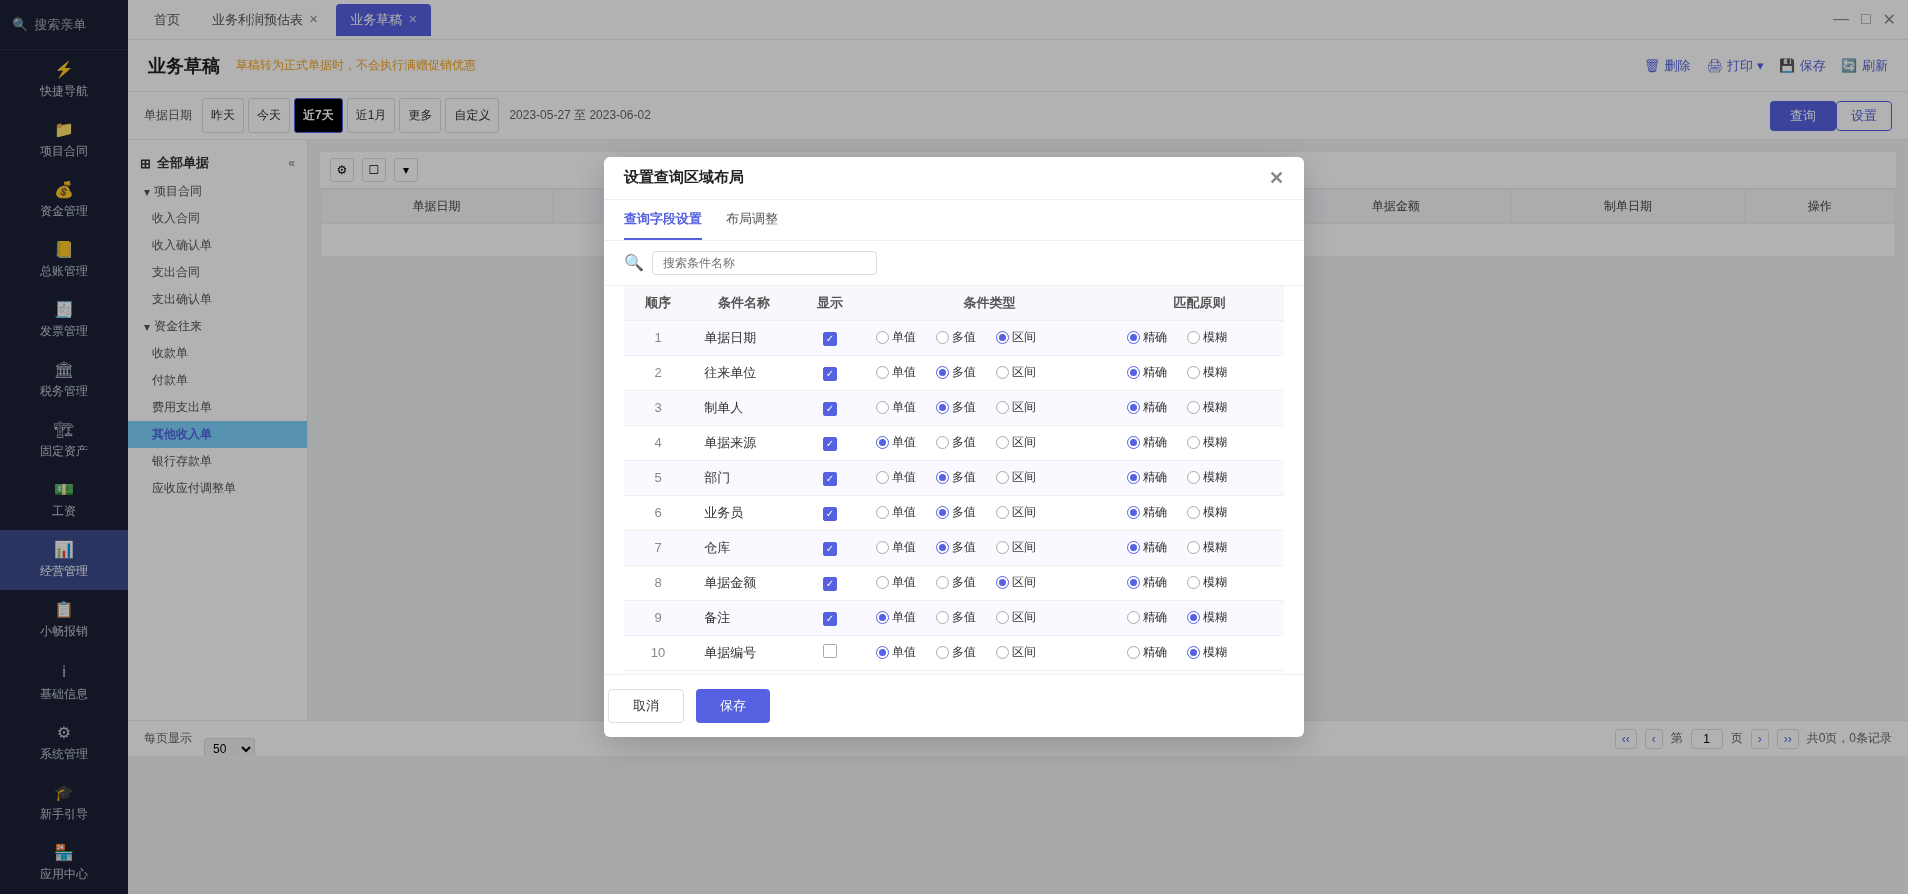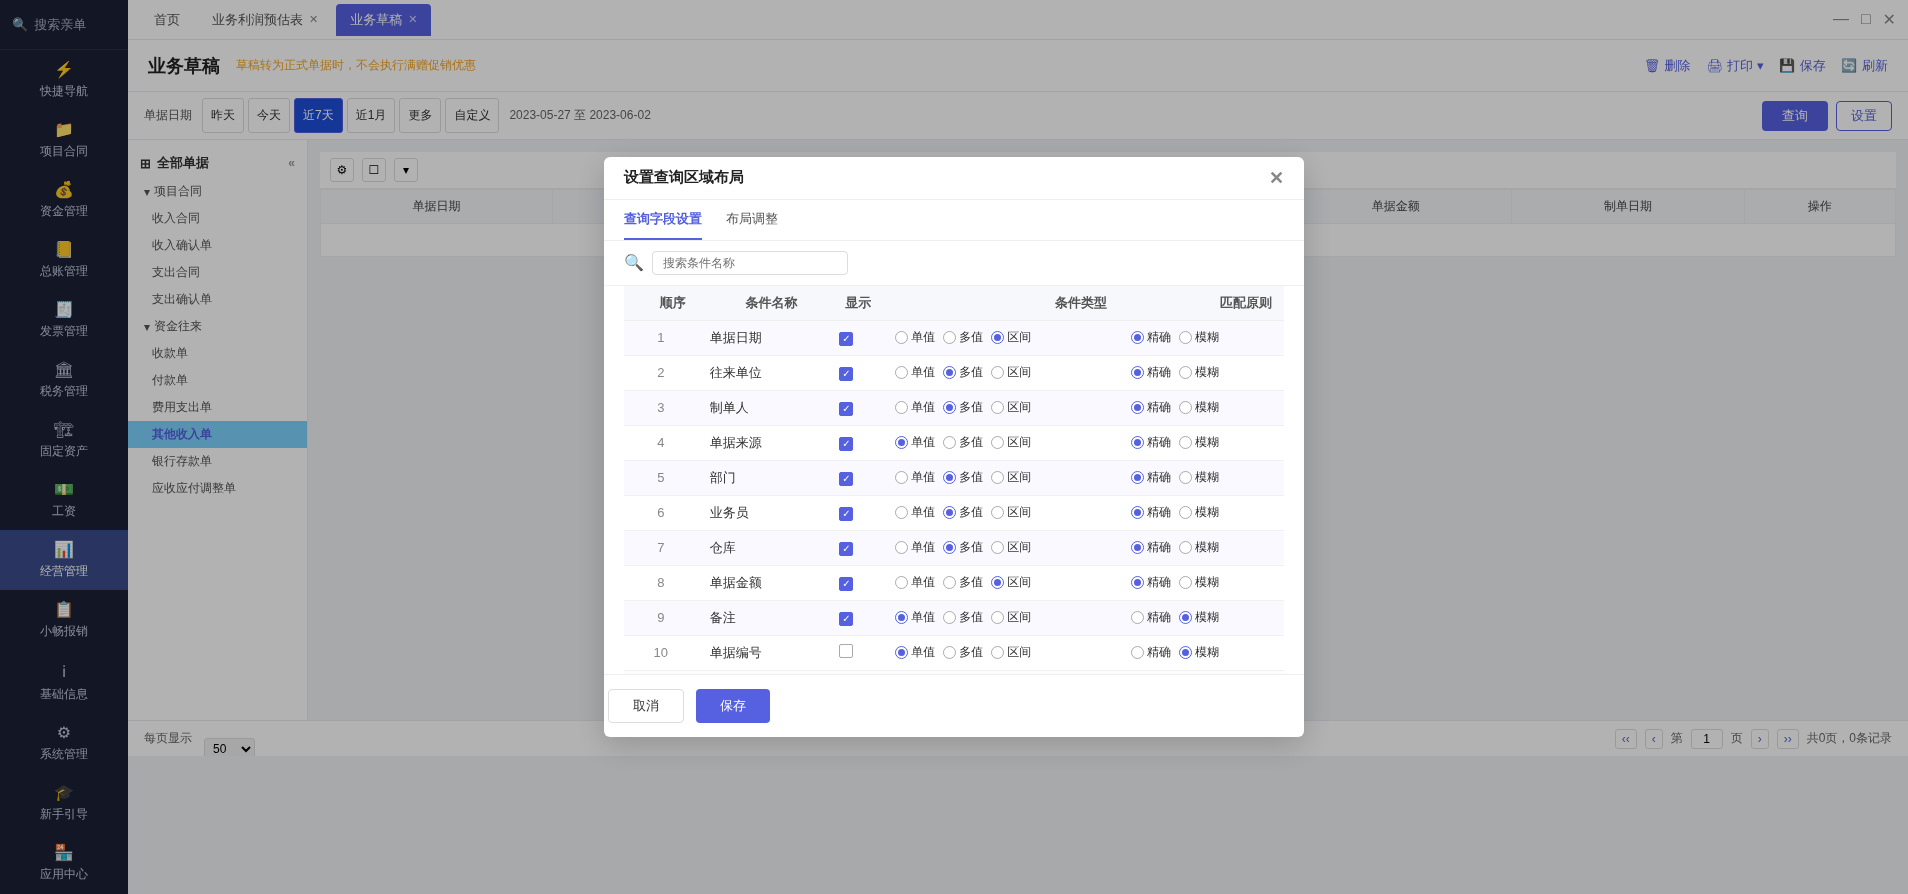--- a/index.html
+++ b/index.html
@@ -125,23 +125,24 @@
     .date-btn {
       padding: 8px 8px;
       border: 1px solid #ddd;
       border-radius: 3px;
       font-size: 12px;
       cursor: pointer;
       background: #fff;
       color: #333;
     }
     .date-btn.active-date {
-      background: #1d4ed8;
+      background: #000000;
       color: #fff;
       border-color: #5561e0;
+      font-weight: bold;
     }
     .date-range { font-size: 12px; color: #666; }
     .btn-query {
       margin-left: auto;
       background: #5561e0;
       color: #fff;
       border: none;
       padding: 5px 20px;
       border-radius: 4px;
       font-size: 13px;
@@ -340,53 +341,53 @@
       display: flex;
       align-items: center;
       gap: 8px;
       border-bottom: 1px solid #f0f0f0;
     }
     .search-input {
       border: 1px solid #ddd;
       border-radius: 4px;
       padding: 4px 10px;
       font-size: 12px;
-      width: 196px;
+      width: 225px;
       outline: none;
     }
     .dialog-table-wrap {
       flex: 1;
       overflow-y: auto;
       padding: 0 20px;
     }
     .dialog-table {
       width: 100%;
       border-collapse: collapse;
       font-size: 13px;
     }
     .dialog-table th {
       background: #f7f8fc;
       color: #555;
       padding: 8px 12px;
       border-bottom: 1px solid #eee;
       font-weight: bold;
-      text-align: right;
+      text-align: center;
       white-space: nowrap;
     }
     .dialog-table td {
       padding: 8px 12px;
       border-bottom: 1px solid #f0f0f0;
       color: #333;
       vertical-align: middle;
     }
     .dialog-table tr:nth-child(odd) td { background: #f9f9ff; }
     .dialog-table tr:nth-child(even) td { background: #fff; }
 
     
-    .radio-group { display: flex; align-items: center; gap: 8px; }
+    .radio-group { display: flex; align-items: center; gap: 20px; }
     .radio-item { display: flex; align-items: center; gap: 3px; font-size: 12px; cursor: pointer; }
     .custom-radio {
       width: 13px; height: 13px;
       border-radius: 50%;
       border: 1.5px solid #aaa;
       display: inline-flex;
       align-items: center;
       justify-content: center;
       background: #fff;
     }
@@ -567,21 +568,21 @@
     <span class="toolbar-label">单据日期</span>
     <div id="date-options" style="display: flex; gap: 4px;">
         <button class="date-btn">昨天</button>
         <button class="date-btn">今天</button>
         <button class="date-btn active-date">近7天</button>
         <button class="date-btn">近1月</button>
         <button class="date-btn">更多</button>
         <button class="date-btn">自定义</button>
       </div>
     <span class="date-range">2023-05-27 至 2023-06-02</span>
-    <div style="margin-left:auto;display:flex;gap:8px;">
+    <div style="margin-left:auto;display:flex;">
       <button class="btn-query">查询</button>
       <button class="btn-set">设置</button>
     </div>
   </div>
 
   <div class="content-area">
 
     <div class="left-nav">
       <div class="left-nav-header">
         <span>⊞</span>

